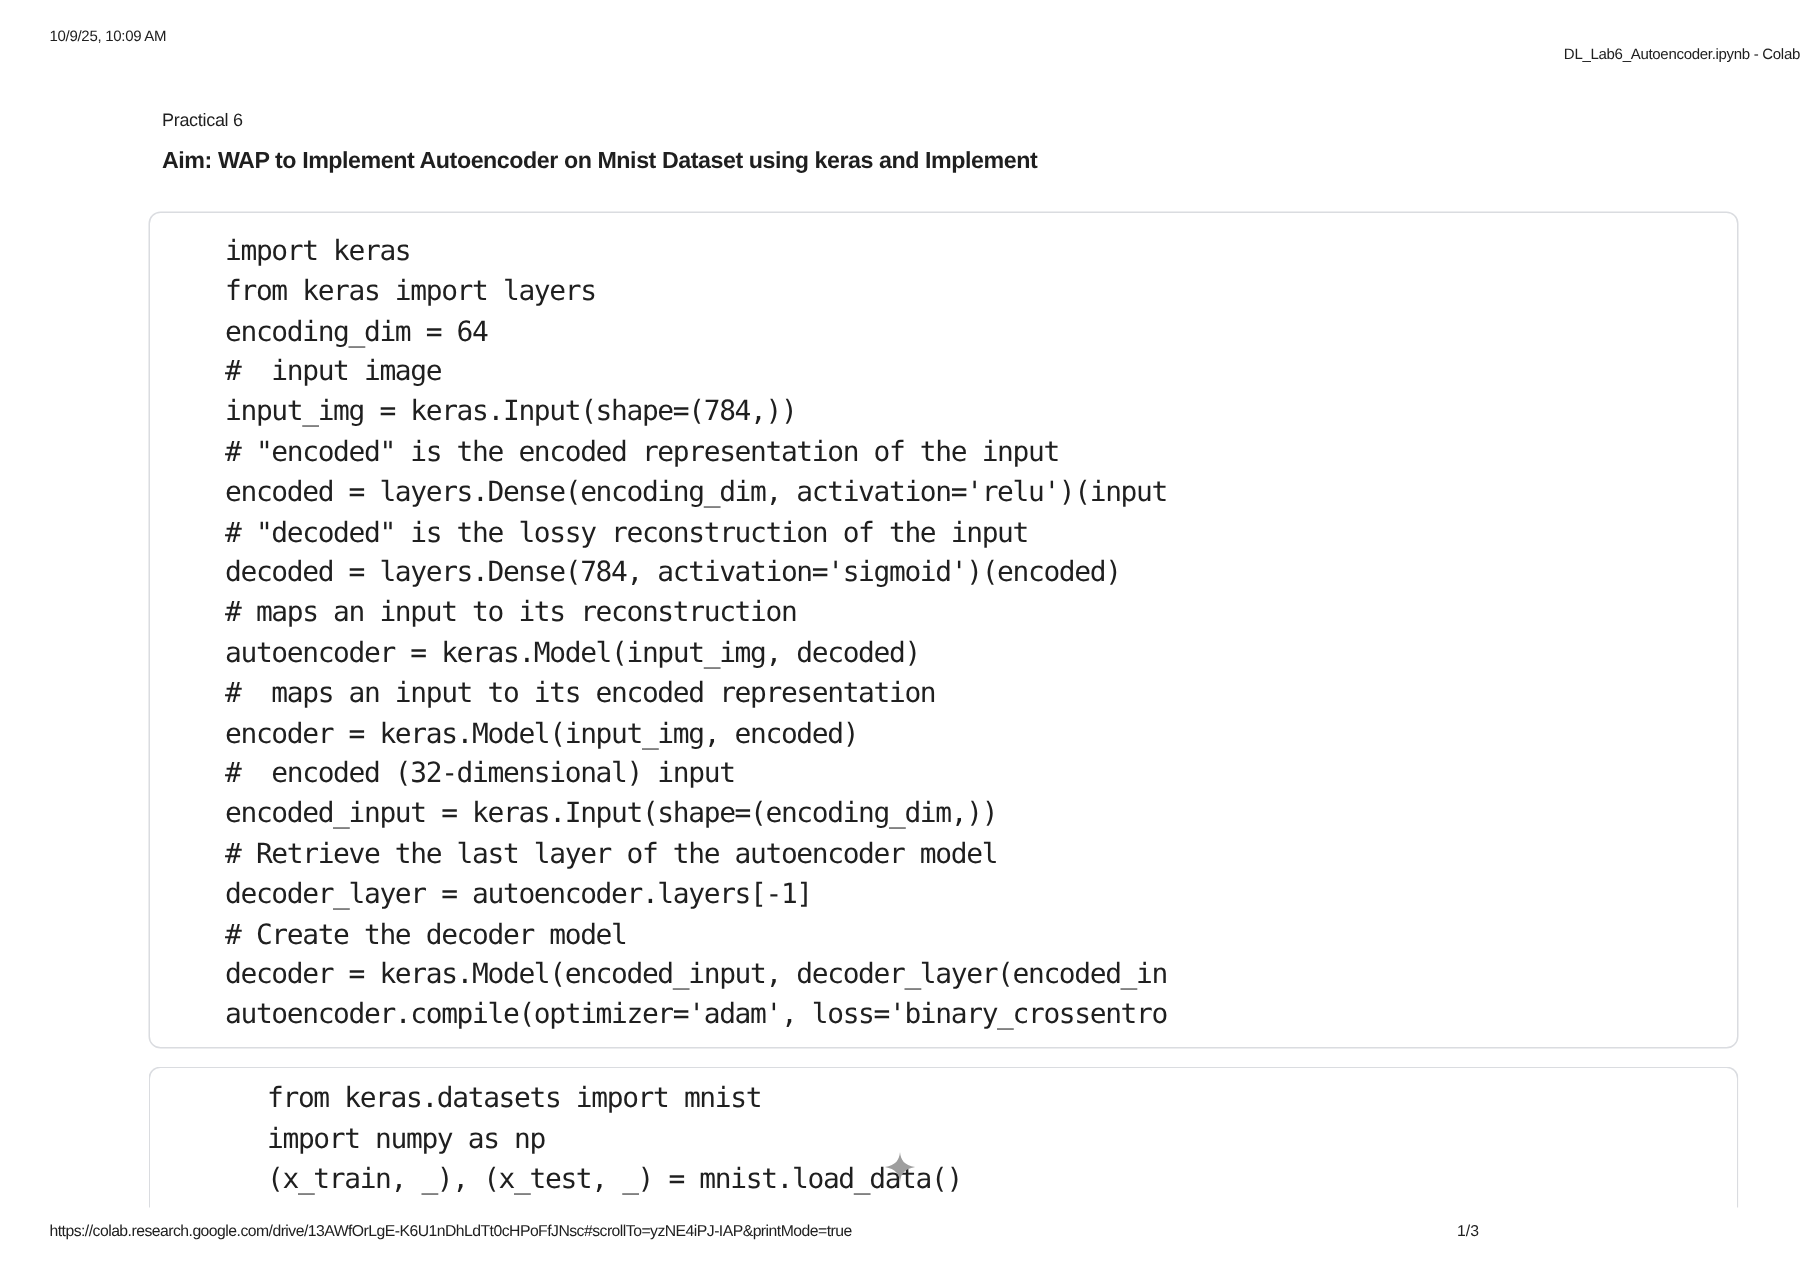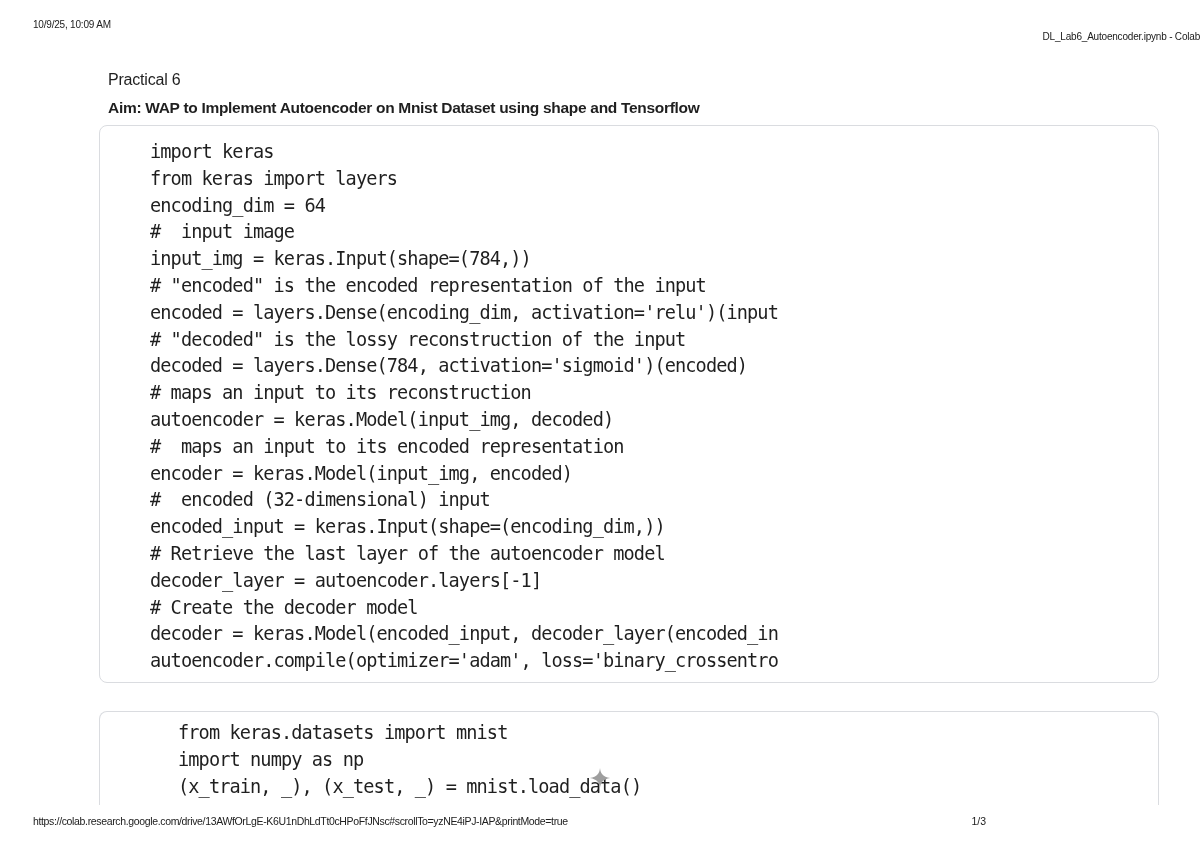--- a/index.html
+++ b/index.html
@@ -8,31 +8,31 @@
 
   .print-header {
     position: absolute; top: 19px; left: 0; width: 1200px; height: 14px;
     font-family: "Liberation Sans", sans-serif; font-size: 10px; color: #202020;
   }
   .print-header .date { position: absolute; left: 33px; top: 0; letter-spacing: -0.2px; }
   .print-header .title { position: absolute; left: 0; width: 1200px; top: 12px; text-align: right; letter-spacing: -0.2px; }
 
   .text-cell { position: absolute; left: 108px; top: 69px; }
   .text-cell .heading {
-    font-family: "Liberation Sans", sans-serif; font-size: 16px; font-weight: normal;
+    font-family: "Liberation Sans", sans-serif; font-size: 12px; font-weight: normal;
     color: #1f1f1f; line-height: 22px; letter-spacing: -0.2px;
   }
   .text-cell .aim { font-weight: bold; margin-top: 6px; font-size: 15.5px; letter-spacing: -0.3px; }
 
   .code-cell {
     position: absolute; left: 99px; width: 1060px;
     border: 1px solid #dadce0; border-radius: 8px; background: #ffffff;
     overflow: hidden;
   }
-  .code-cell.cell-1 { top: 125px; height: 558px; }
+  .code-cell.cell-1 { top: 141px; height: 558px; }
   .code-cell.cell-2 { top: 711px; height: 110px; border-bottom: none; border-radius: 8px 8px 0 0; }
 
   .code-lines { position: absolute; left: 50px; top: 13px; }
   .code-line {
     font-family: "DejaVu Sans Mono", monospace; font-size: 18.6px;
     line-height: 26.8px; height: 26.8px; white-space: pre; color: #1f1f1f;
     letter-spacing: -0.9px;
   }
   .cell-2 .code-lines { top: 8px; margin-left: 28px; }
 
@@ -51,21 +51,21 @@
 </head>
 <body>
 
 <div class="print-header">
   <span class="date">10/9/25, 10:09 AM</span>
   <span class="title">DL_Lab6_Autoencoder.ipynb - Colab</span>
 </div>
 
 <div class="text-cell">
   <div class="heading">Practical 6</div>
-  <div class="heading aim">Aim: WAP to Implement Autoencoder on Mnist Dataset using shape and Tensorflow</div>
+  <div class="heading aim">Aim: WAP to Implement Autoencoder on Mnist Dataset using keras and Implement</div>
 </div>
 
 <div class="code-cell cell-1">
   <div class="code-lines">
     <div class="code-line">import keras</div>
     <div class="code-line">from keras import layers</div>
     <div class="code-line">encoding_dim = 64</div>
     <div class="code-line">#  input image</div>
     <div class="code-line">input_img = keras.Input(shape=(784,))</div>
     <div class="code-line"># "encoded" is the encoded representation of the input</div>

